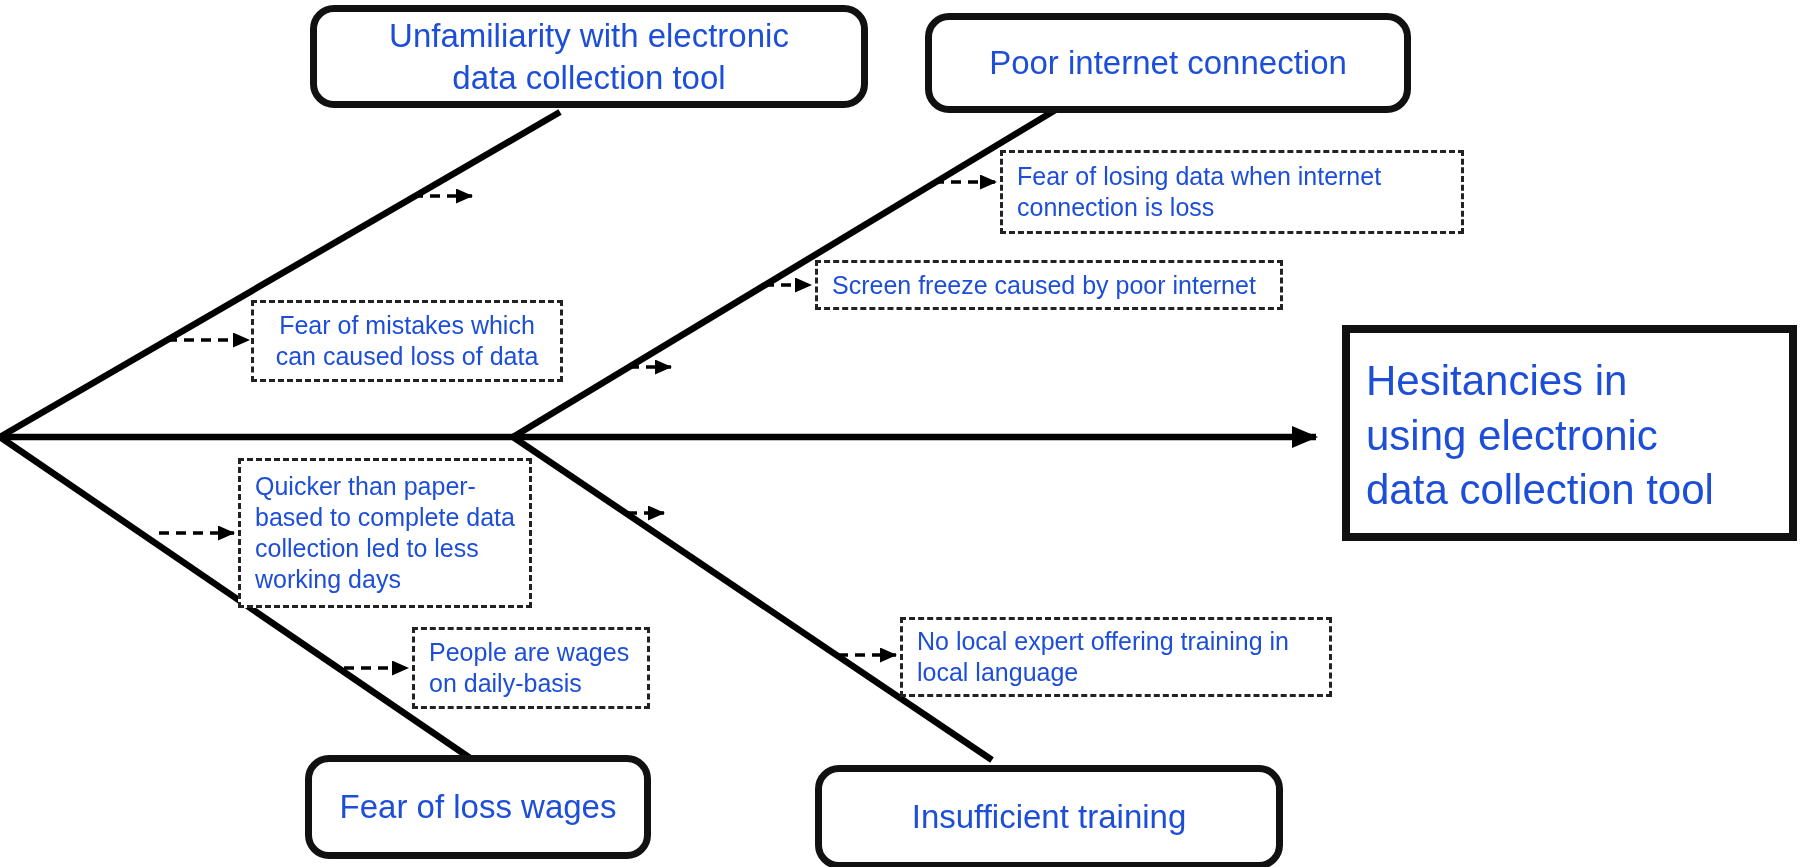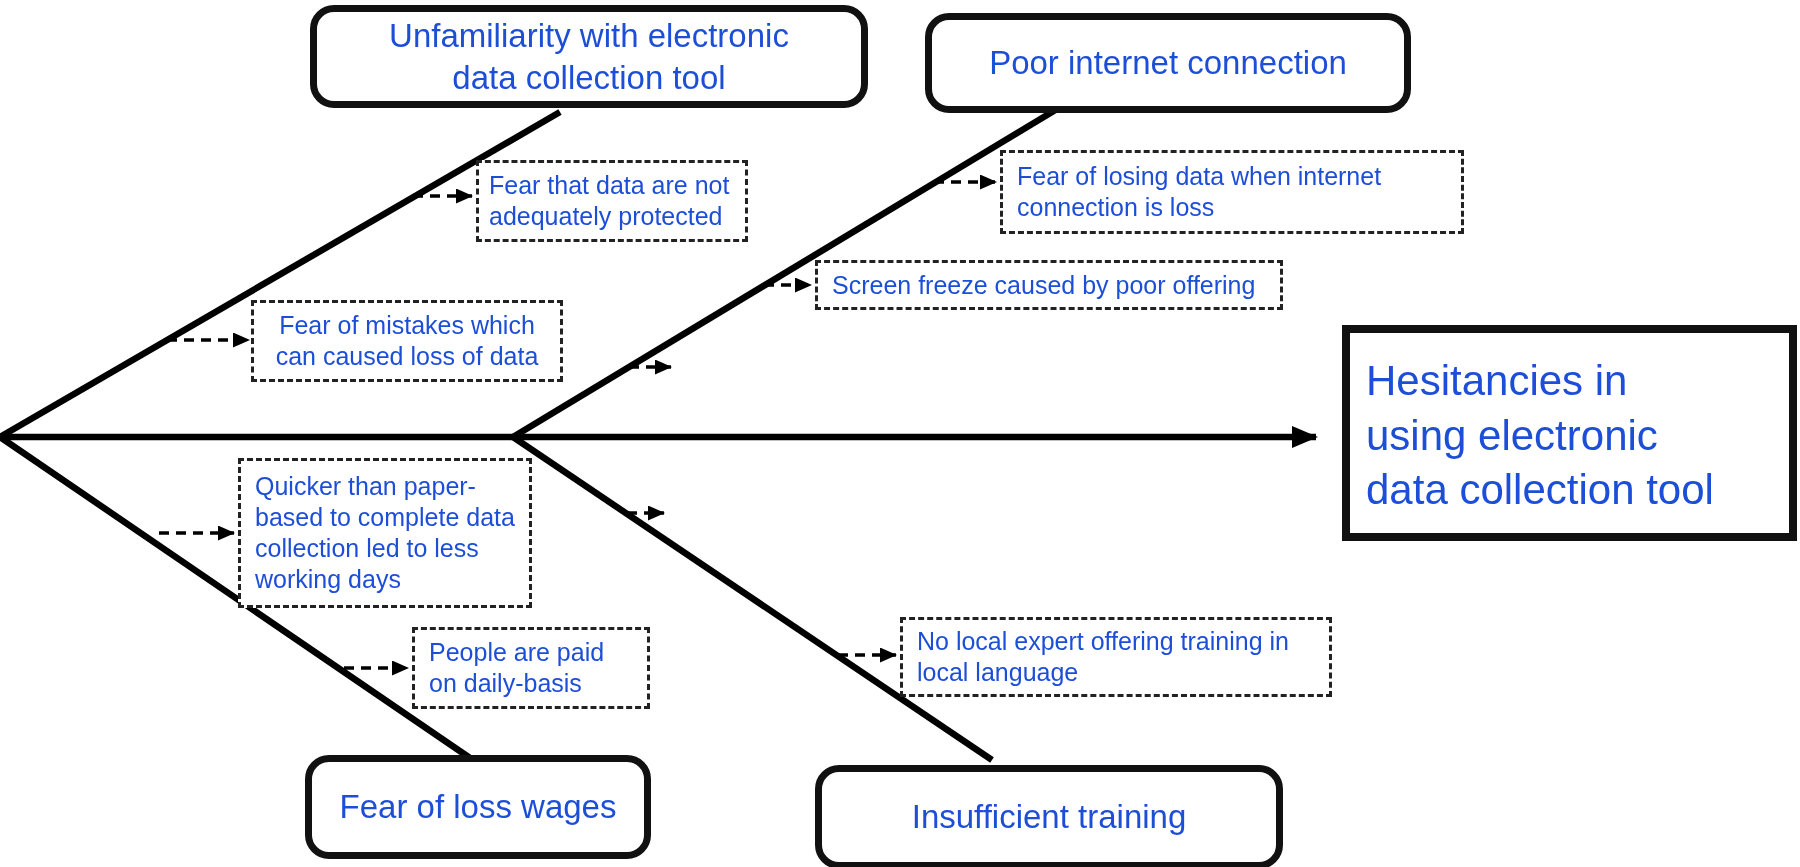--- a/index.html
+++ b/index.html
@@ -112,29 +112,28 @@
   <div class="box category pos-poor-internet">Poor internet connection</div>
 
   <div class="box category pos-loss-wages">Fear of loss wages</div>
 
   <div class="box category pos-insufficient">Insufficient training</div>
 
   <div class="box effect prewrap pos-effect">Hesitancies in
 using electronic
 data collection tool</div>
 
-  <div class="box cause pos-c-protected">Fear that data are not adequately protected</div>
 
   <div class="box cause pos-c-mistakes">Fear of mistakes which can caused loss of data</div>
 
   <div class="box cause pos-c-losing">Fear of losing data when internet connection is loss</div>
 
-  <div class="box cause pos-c-freeze">Screen freeze caused by poor offering</div>
+  <div class="box cause pos-c-freeze">Screen freeze caused by poor internet</div>
 
 
   <div class="box cause pos-c-quicker">Quicker than paper-based to complete data collection led to less working days</div>
 
-  <div class="box cause pos-c-paid">People are paid on daily-basis</div>
+  <div class="box cause pos-c-paid">People are wages on daily-basis</div>
 
 
   <div class="box cause pos-c-expert">No local expert offering training in local language</div>
 
 </div>
 
 </body></html>

